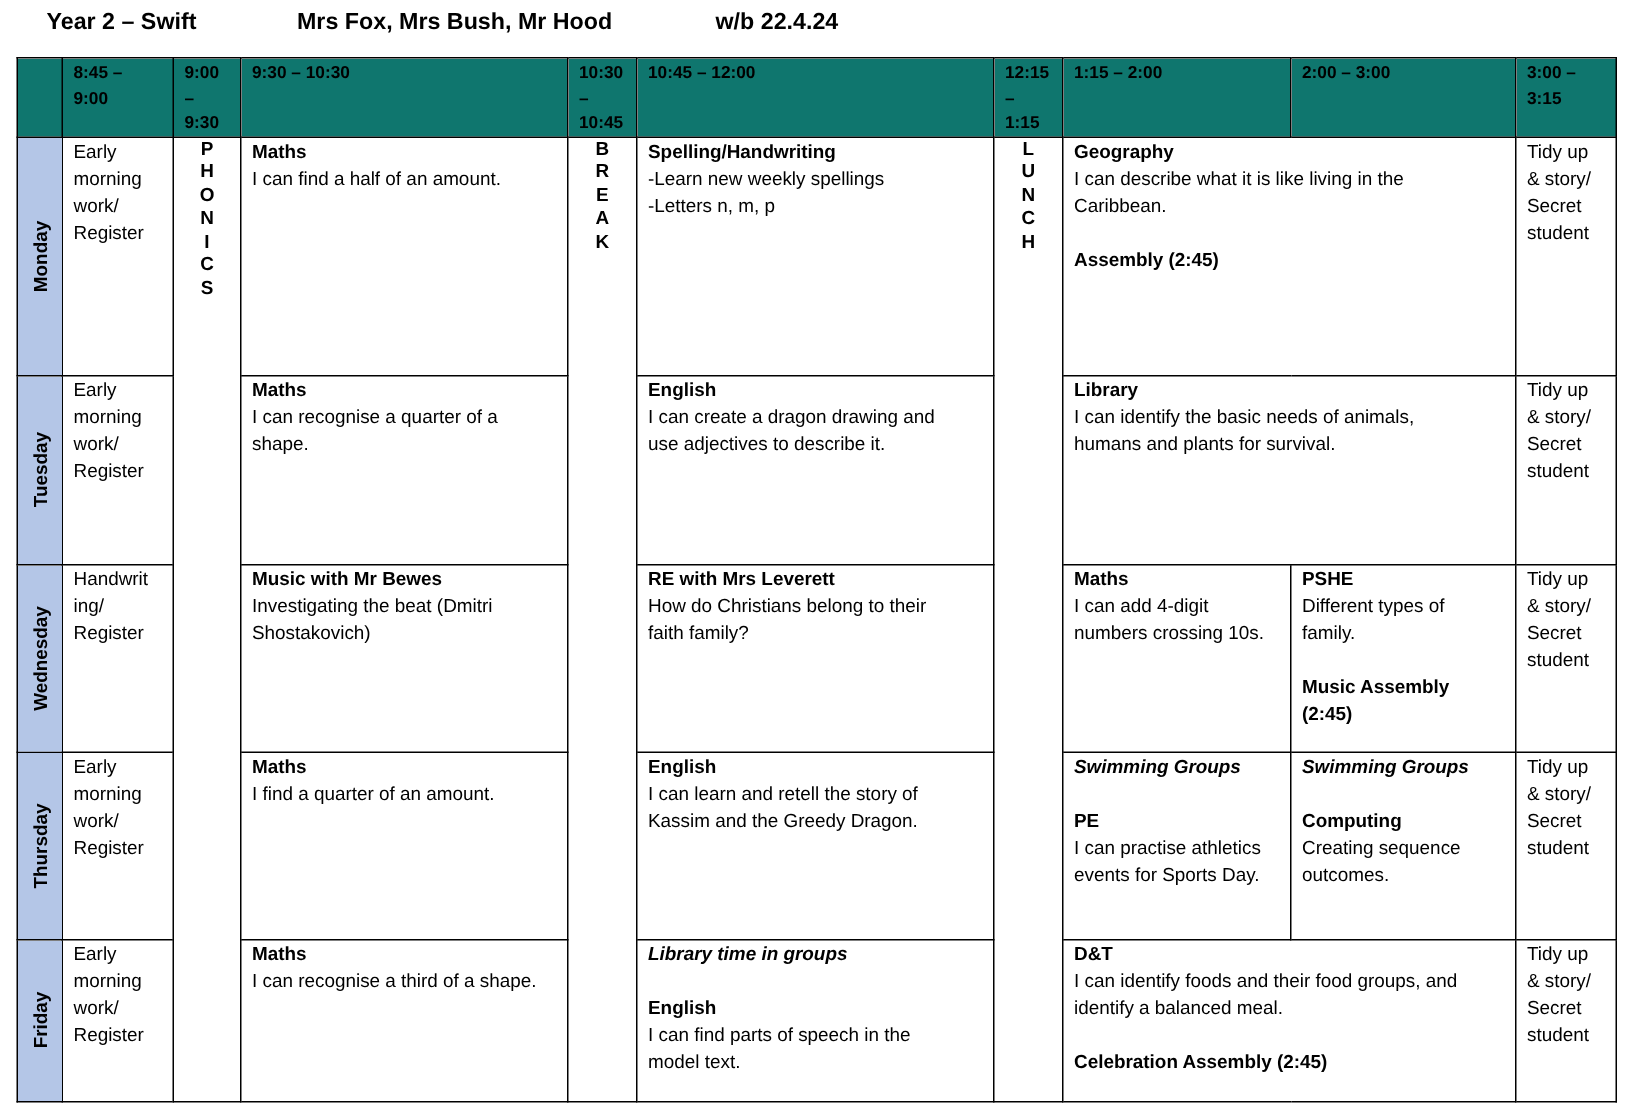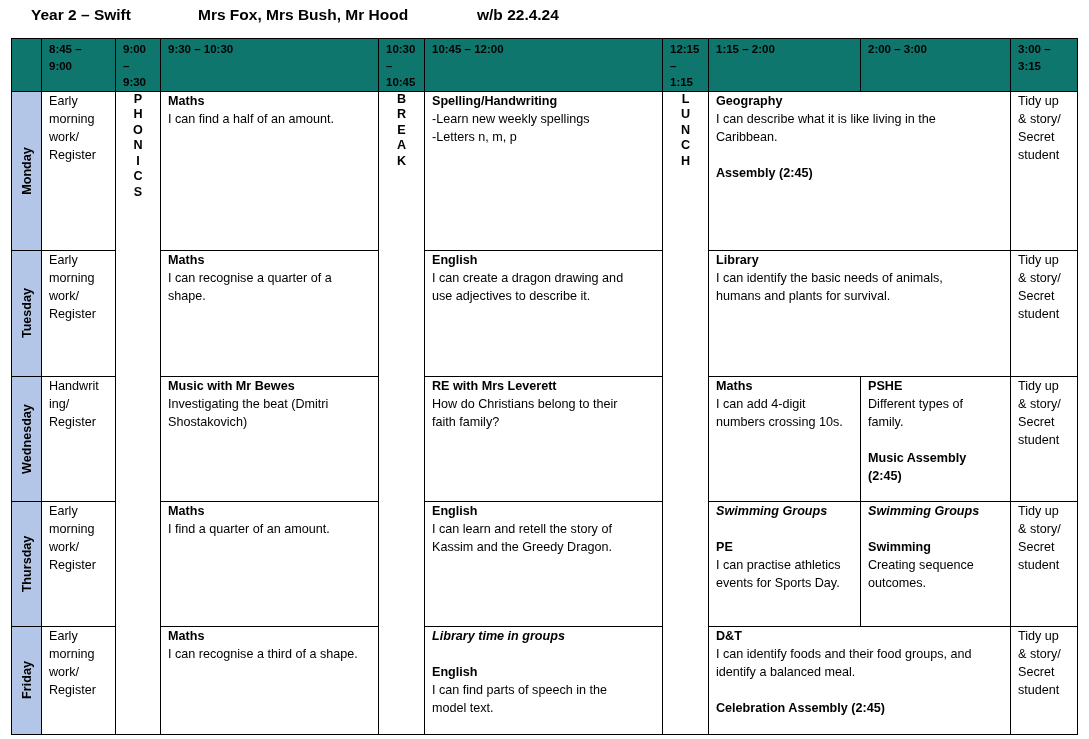--- a/index.html
+++ b/index.html
@@ -235,21 +235,21 @@
     <td class="cell">
       <span class="note-i">Swimming Groups</span>
           <span class="gap"></span>
           <span class="subj">PE</span>
           <span class="line">I can practise athletics</span>
           <span class="line">events for Sports Day.</span>
     </td>
     <td class="cell">
       <span class="note-i">Swimming Groups</span>
           <span class="gap"></span>
-          <span class="subj">Swimming</span>
+          <span class="subj">Computing</span>
           <span class="line">Creating sequence</span>
           <span class="line">outcomes.</span>
     </td>
     <td class="cell">
       <span class="line">Tidy up</span>
           <span class="line">&amp; story/</span>
           <span class="line">Secret</span>
           <span class="line">student</span>
     </td>
   </tr>

